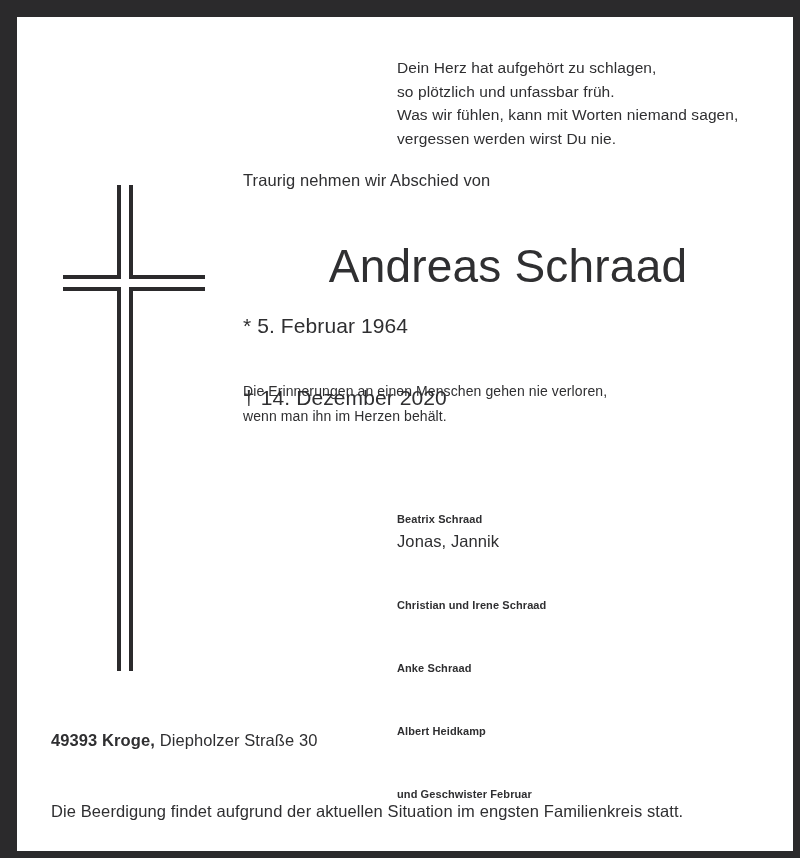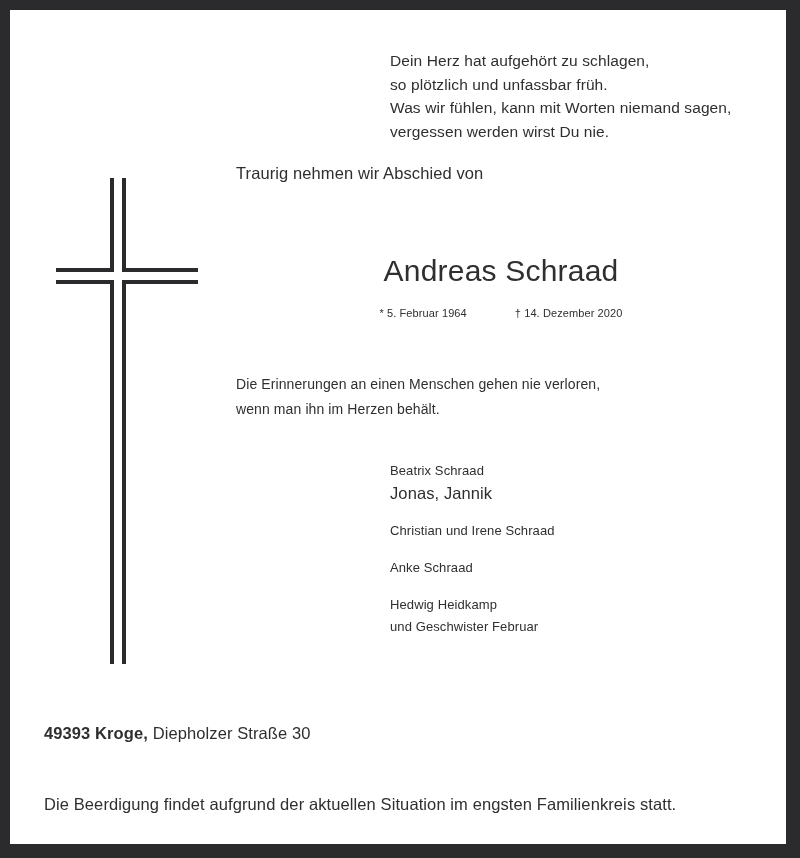--- a/index.html
+++ b/index.html
@@ -14,21 +14,21 @@
     overflow: hidden;
   }
 
   
   .notice {
     position: relative;
     box-sizing: border-box;
     width: 800px;
     height: 858px;
     background: #2b2a2c;
-    padding: 10px;
+    padding: 17px;
   }
   .notice-inner {
     position: relative;
     box-sizing: border-box;
     width: 776px;
     height: 834px;
     background: #ffffff;
     overflow: hidden;
   }
 
@@ -62,39 +62,39 @@
     color: #2f2f31;
     letter-spacing: 0.1px;
   }
 
   .deceased-name {
     position: absolute;
     left: 226px;
     top: 224px;
     width: 530px;
     text-align: center;
-    font-size: 30px;
+    font-size: 46px;
     font-weight: 300;
     color: #2f2f31;
     letter-spacing: 0.2px;
     line-height: 50px;
-    margin-top: 12px;
   }
 
   .dates-row {
     position: absolute;
     left: 226px;
     top: 297px;
     width: 530px;
     display: flex;
     justify-content: center;
     gap: 48px;
-    font-size: 11px;
-    color: #2f2f31;
-    letter-spacing: 0.1px;
+    font-size: 21px;
+    color: #2f2f31;
+    letter-spacing: 0.1px;
+    flex-direction: column;
   }
   .date-item { white-space: nowrap; }
 
   .memorial-verse {
     position: absolute;
     left: 226px;
     top: 362px;
     font-size: 14px;
     line-height: 25px;
     color: #2f2f31;
@@ -104,24 +104,25 @@
 
   .mourners {
     position: absolute;
     left: 380px;
     top: 450px;
     color: #2f2f31;
   }
   .mourner-group { margin-bottom: 15px; }
   .mourner-group:last-child { margin-bottom: 0; }
   .mourner-primary {
-    font-size: 13px;
-    font-weight: normal;
+    font-size: 11px;
+    font-weight: bold;
     line-height: 22px;
     letter-spacing: 0.1px;
+    margin-top: 41px;
   }
   .mourner-secondary {
     font-size: 16.5px;
     font-weight: normal;
     line-height: 23px;
     letter-spacing: 0.1px;
   }
 
   .address-line {
     position: absolute;
@@ -188,21 +189,21 @@
         <div class="mourner-primary">Beatrix Schraad</div>
         <div class="mourner-secondary">Jonas, Jannik</div>
       </div>
       <div class="mourner-group">
         <div class="mourner-primary">Christian und Irene Schraad</div>
       </div>
       <div class="mourner-group">
         <div class="mourner-primary">Anke Schraad</div>
       </div>
       <div class="mourner-group">
-        <div class="mourner-primary">Hedwig Heidkamp</div>
+        <div class="mourner-primary">Albert Heidkamp</div>
         <div class="mourner-primary">und Geschwister Februar</div>
       </div>
     </div>
 
     <div class="address-line">
       <span class="address-city">49393 Kroge,</span> <span class="address-street">Diepholzer Straße 30</span>
     </div>
 
     <div class="funeral-note">Die Beerdigung findet aufgrund der aktuellen Situation im engsten Familienkreis statt.</div>
 

